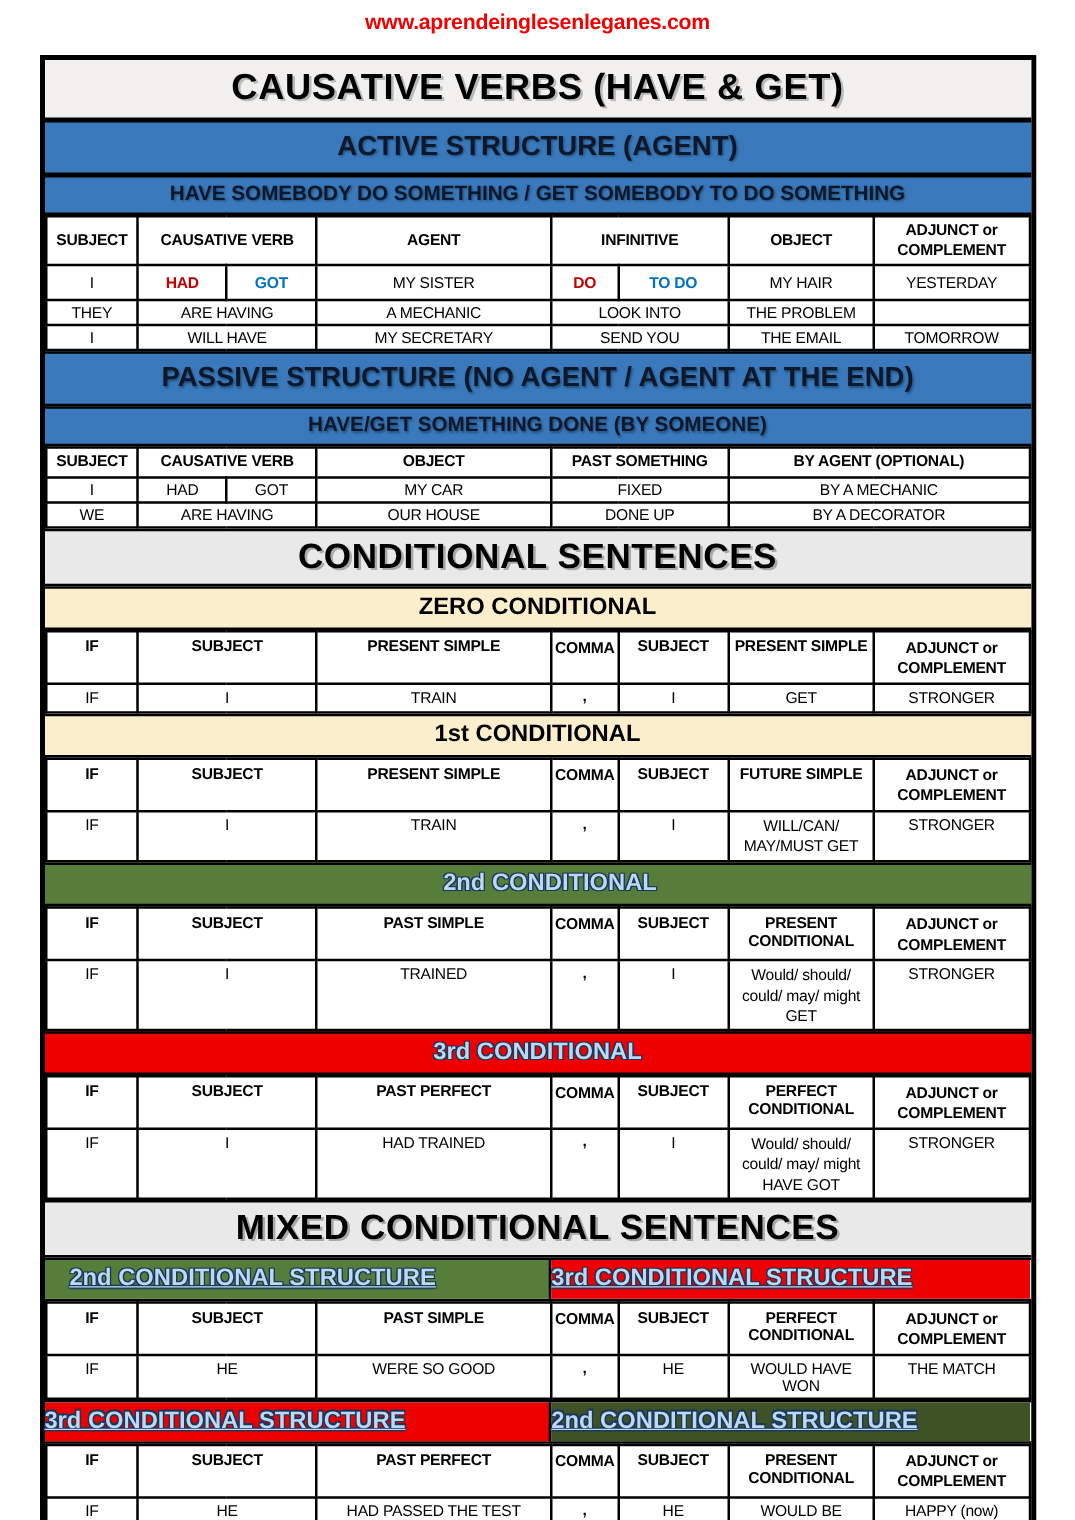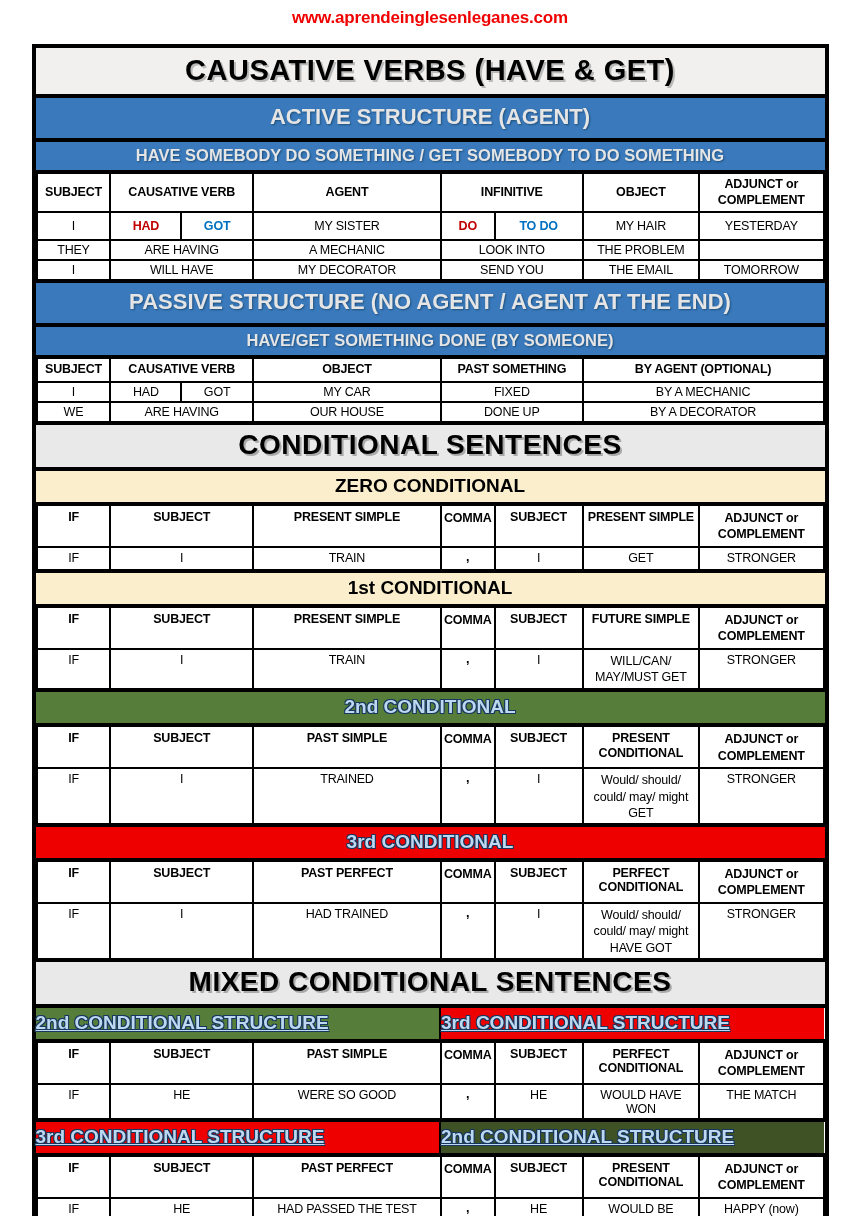--- a/index.html
+++ b/index.html
@@ -5,27 +5,27 @@
   html,body{margin:0;padding:0;}
   body{width:860px;min-height:1216px;background:#fff;font-family:"Liberation Sans",sans-serif;color:#000;}
   .url{display:block;text-align:center;font-weight:bold;font-size:17px;color:#f00000;letter-spacing:-0.2px;cursor:pointer;}
   .url.top{padding-top:8px;margin-bottom:6px;}
   .sheet{width:789px;margin:16px auto;border:4px solid #000;}
   
   .bar{display:block;text-align:center;border-top:2px solid #000;border-bottom:2px solid #000;}
   .bar.first{border-top:none;}
   .title-main{background:#f1f0ee;font-size:29px;font-weight:bold;padding:6px 0 7px;letter-spacing:0.5px;text-shadow:2px 2px 0 #b9b9b9;}
   .title-sub{background:#e9e9e9;font-size:28px;font-weight:bold;padding:4px 0 6px;letter-spacing:0.5px;text-shadow:2px 2px 0 #a9a9a9;}
-  .blue{background:#3a7abc;color:#e5e5e5;font-weight:bold;text-shadow:1px 1px 2px #1f4e79;}
+  .blue{background:#3a7abc;color:#0f172a;font-weight:bold;text-shadow:1px 1px 2px #1f4e79;}
   .blue.lg{font-size:22px;padding:6px 0 8px;}
   .blue.sm{font-size:16.5px;padding:4px 0 5px;}
   .cream{background:#fbeecd;color:#000;font-weight:bold;font-size:19px;padding:4px 0 5px;}
   .condbar{font-weight:bold;font-size:19px;padding:4px 0 5px;color:#bdd8f0;
     text-shadow:-1px -1px 0 #17375e,1px -1px 0 #17375e,-1px 1px 0 #17375e,1px 1px 0 #17375e;}
-  .bg-green{background:#567d3a;}
+  .bg-green{background:#567d3a;padding-left:20px;}
   .bg-red{background:#ee0000;}
   .bg-darkgreen{background:#3e5226;}
   .split{display:flex;border-top:2px solid #000;border-bottom:2px solid #000;}
   .split .half{box-sizing:border-box;text-decoration:underline;}
   .split .half.l{width:51.4%;border-right:2px solid #000;}
   .split .half.r{width:48.6%;}
   
   table.grid{width:100%;border-collapse:collapse;table-layout:fixed;}
   table.grid td{border:2px solid #000;text-align:center;vertical-align:middle;padding:2px;font-size:12.5px;overflow:hidden;letter-spacing:-0.2px;}
   td.h{font-weight:bold;font-size:15px;line-height:1.15;}
@@ -90,21 +90,21 @@
       <td>THEY</td>
       <td colspan="2">ARE HAVING</td>
       <td>A MECHANIC</td>
       <td colspan="2">LOOK INTO</td>
       <td>THE PROBLEM</td>
       <td></td>
     </tr>
     <tr class="r2">
       <td>I</td>
       <td colspan="2">WILL HAVE</td>
-      <td>MY DECORATOR</td>
+      <td>MY SECRETARY</td>
       <td colspan="2">SEND YOU</td>
       <td>THE EMAIL</td>
       <td>TOMORROW</td>
     </tr>
   </tbody>
     </table>
 
   <div class="bar blue lg">PASSIVE STRUCTURE (NO AGENT / AGENT AT THE END)</div>
   <div class="bar blue sm">HAVE/GET SOMETHING DONE (BY SOMEONE)</div>
 

